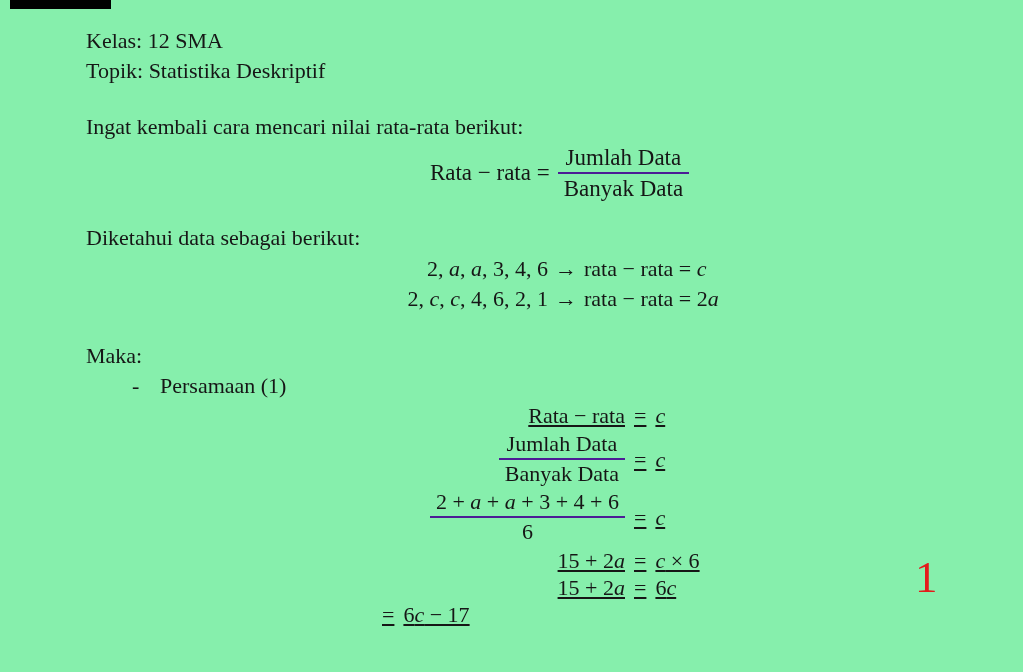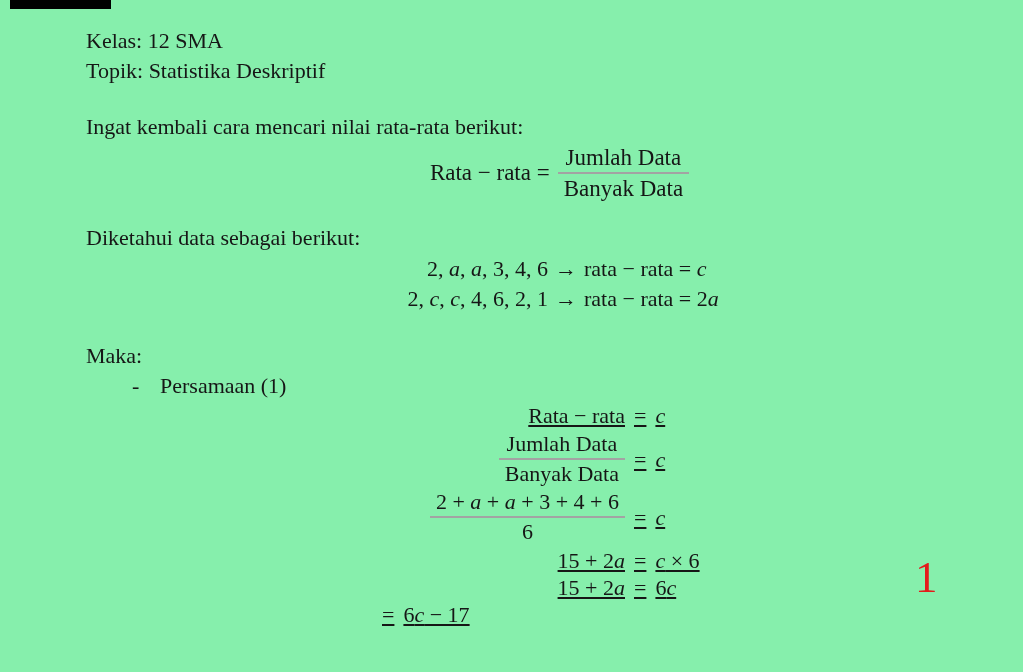--- a/index.html
+++ b/index.html
@@ -18,21 +18,21 @@
     width:101px;height:9px;background:#000;
   }
   .ml{margin-left:38px;}
   .kelas{margin-top:26px;line-height:30px;}
   .topik{line-height:30px;}
   .intro{margin-top:27px;line-height:28px;}
   
   .recall{margin-top:3px;width:100%;text-align:center;font-size:23px;line-height:28px;}
   .recall .lhs{vertical-align:middle;margin-right:8px;}
   .frac{display:inline-block;vertical-align:middle;text-align:center;line-height:1.18;}
-  .frac .num{display:block;border-bottom:2px solid #a3a3a3;padding:0 6px 1px;}
+  .frac .num{display:block;border-bottom:2px solid #4c1d95;padding:0 6px 1px;}
   .frac .den{display:block;padding:1px 6px 0;}
   .given-intro{margin-top:22px;line-height:28px;}
   .given-rows{margin-top:2px;margin-left:308px;}
   .grow{display:grid;grid-template-columns:192px 36px auto;line-height:30px;}
   .gdata{text-align:right;}
   .garrow{text-align:center;}
   .maka{margin-top:28px;line-height:28px;}
   .item-line{margin:2px 0 0 84px;line-height:28px;}
   .item-line .dash{display:inline-block;width:28px;}
   .derivation{margin-top:2px;}

